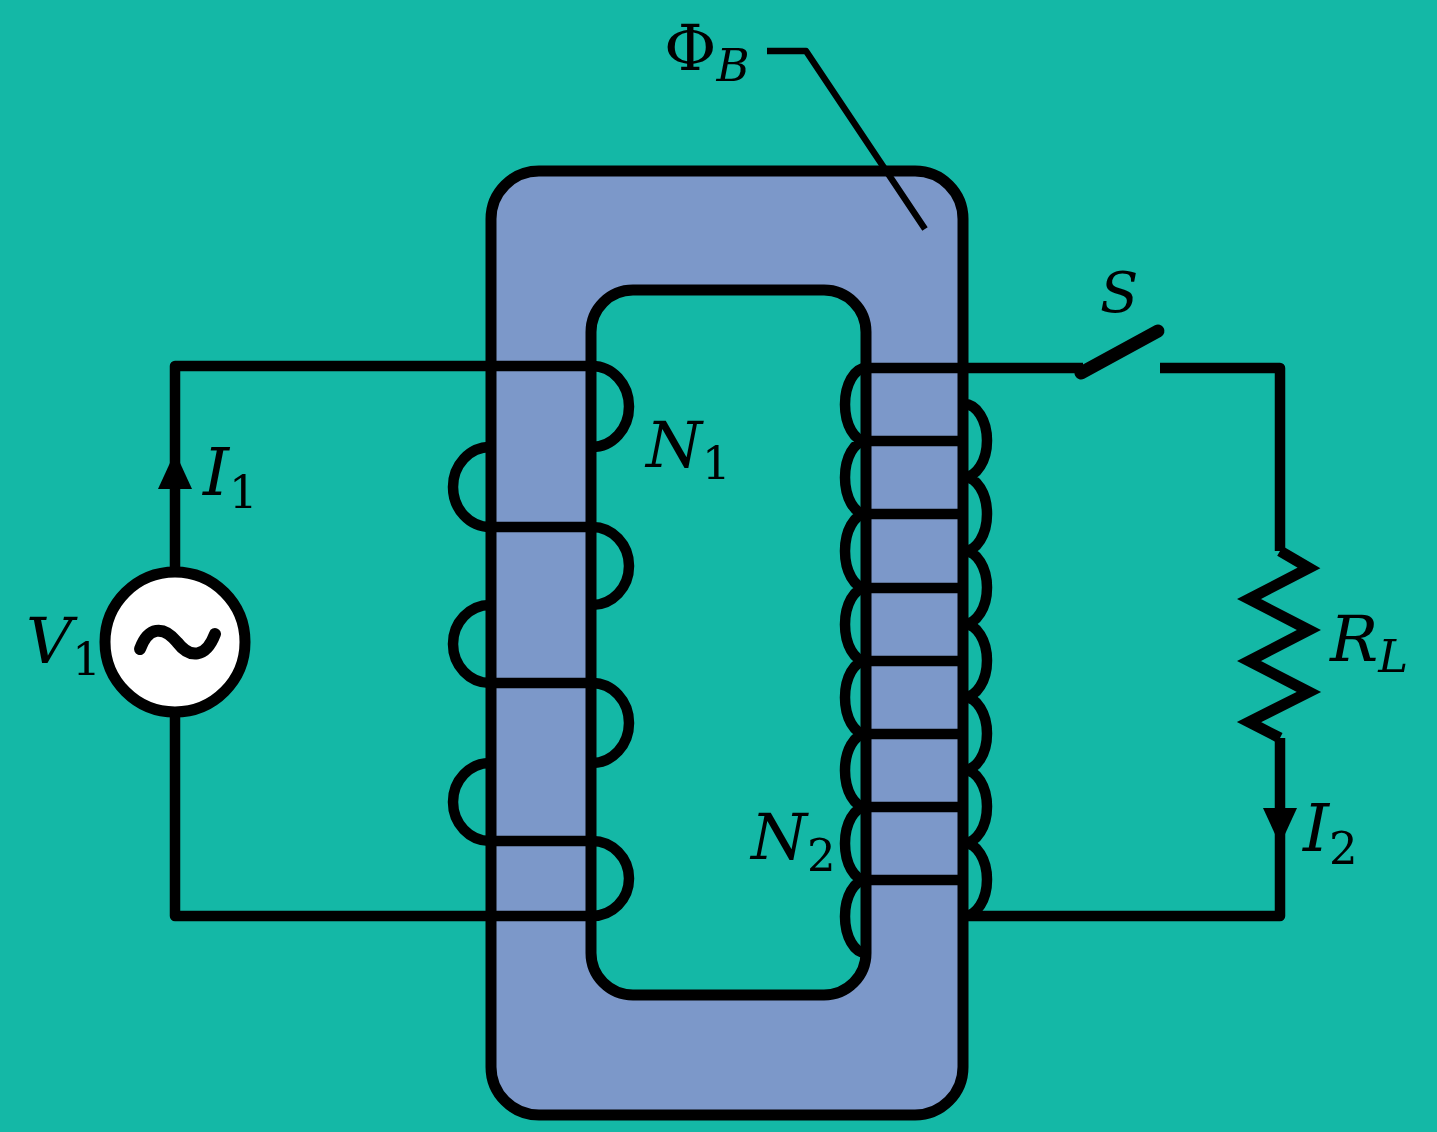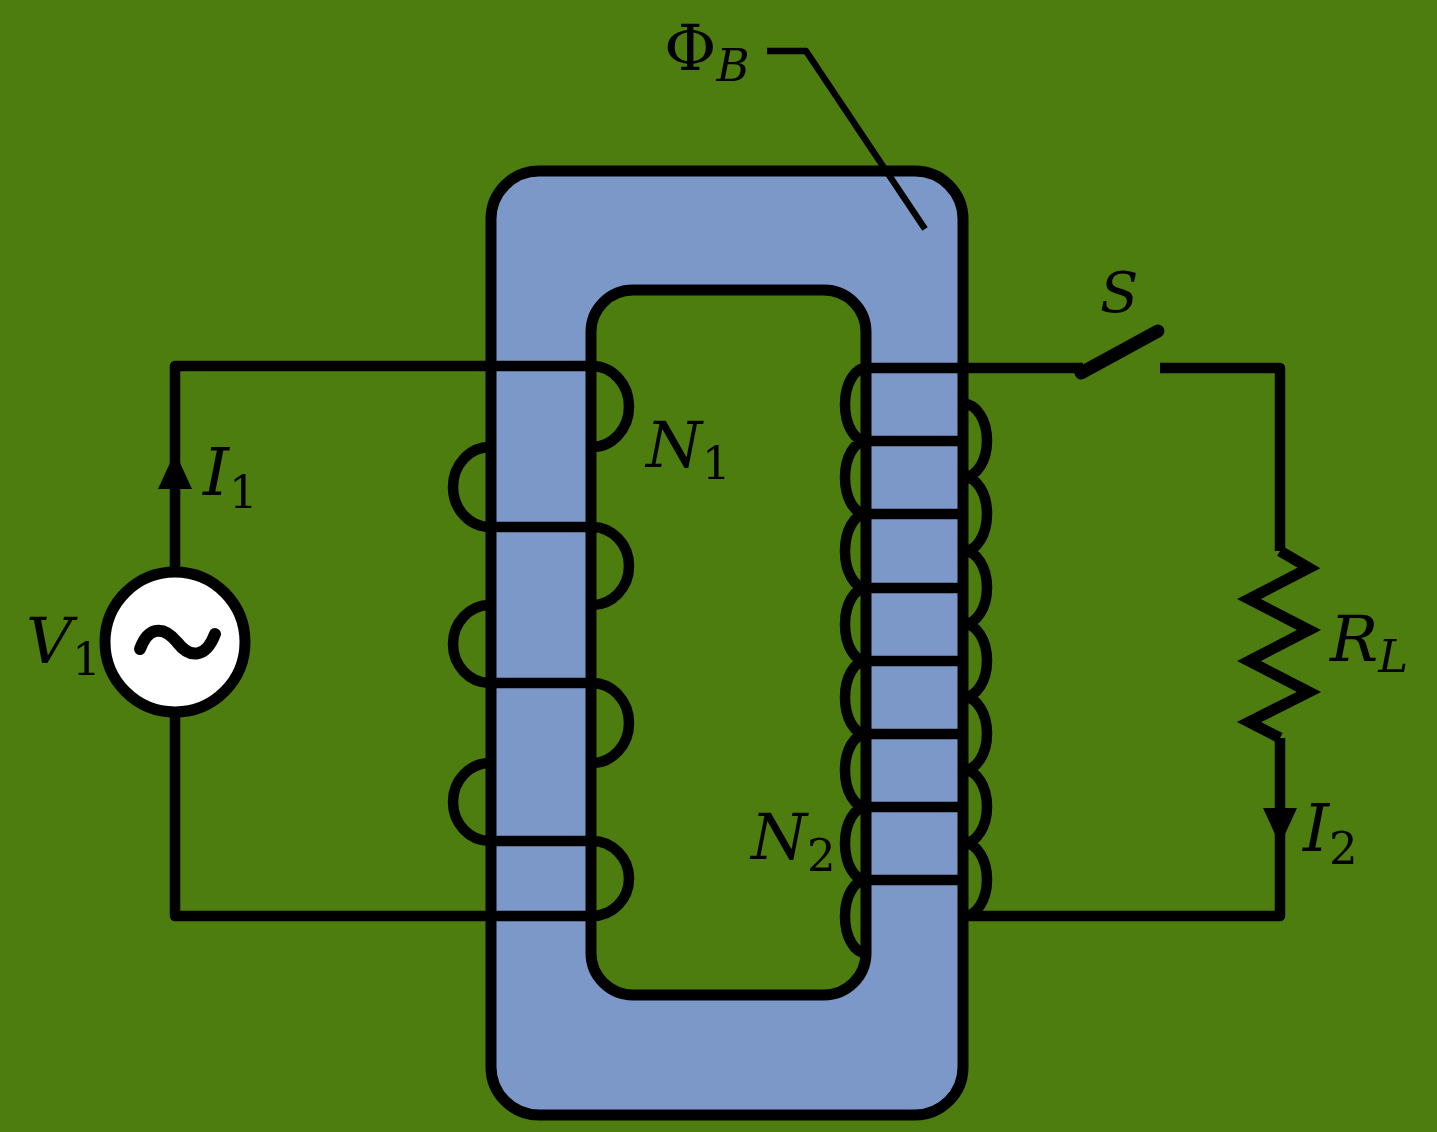--- a/index.html
+++ b/index.html
@@ -8,21 +8,21 @@
     background: #ffffff;
     width: 1437px;
     height: 1132px;
     overflow: hidden;
     font-family: "DejaVu Serif", serif;
   }
   #stage {
     position: relative;
     width: 1437px;
     height: 1132px;
-    background: #4d7c0f;
+    background: #14b8a6;
     text-align: right;
   }
   svg { display: block; }
   .lbl-main { font-size: 64px; font-style: italic; fill: #000; }
   .lbl-upright { font-size: 64px; font-style: normal; fill: #000; }
   .lbl-sub { font-size: 45px; font-style: normal; fill: #000; }
   .lbl-sub-italic { font-size: 45px; font-style: italic; fill: #000; }
 </style>
 </head>
 <body>

